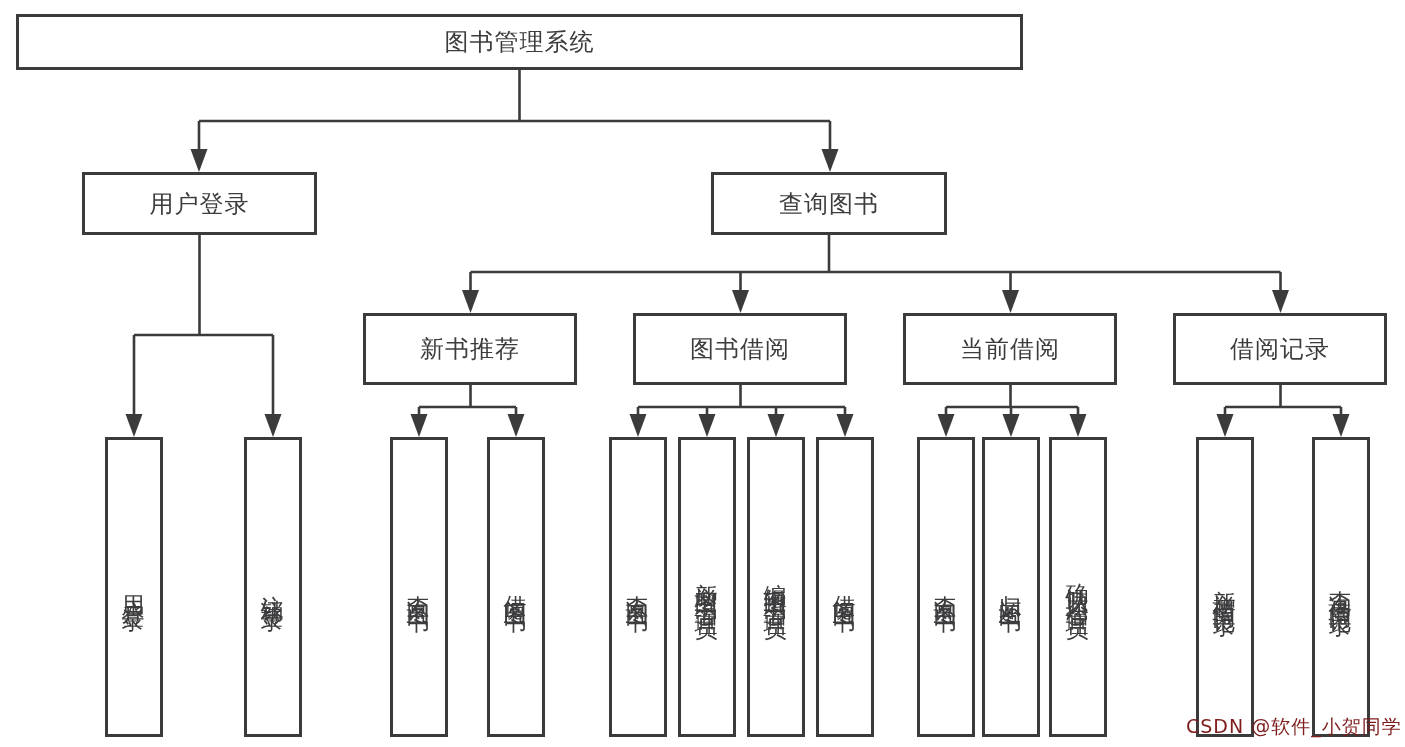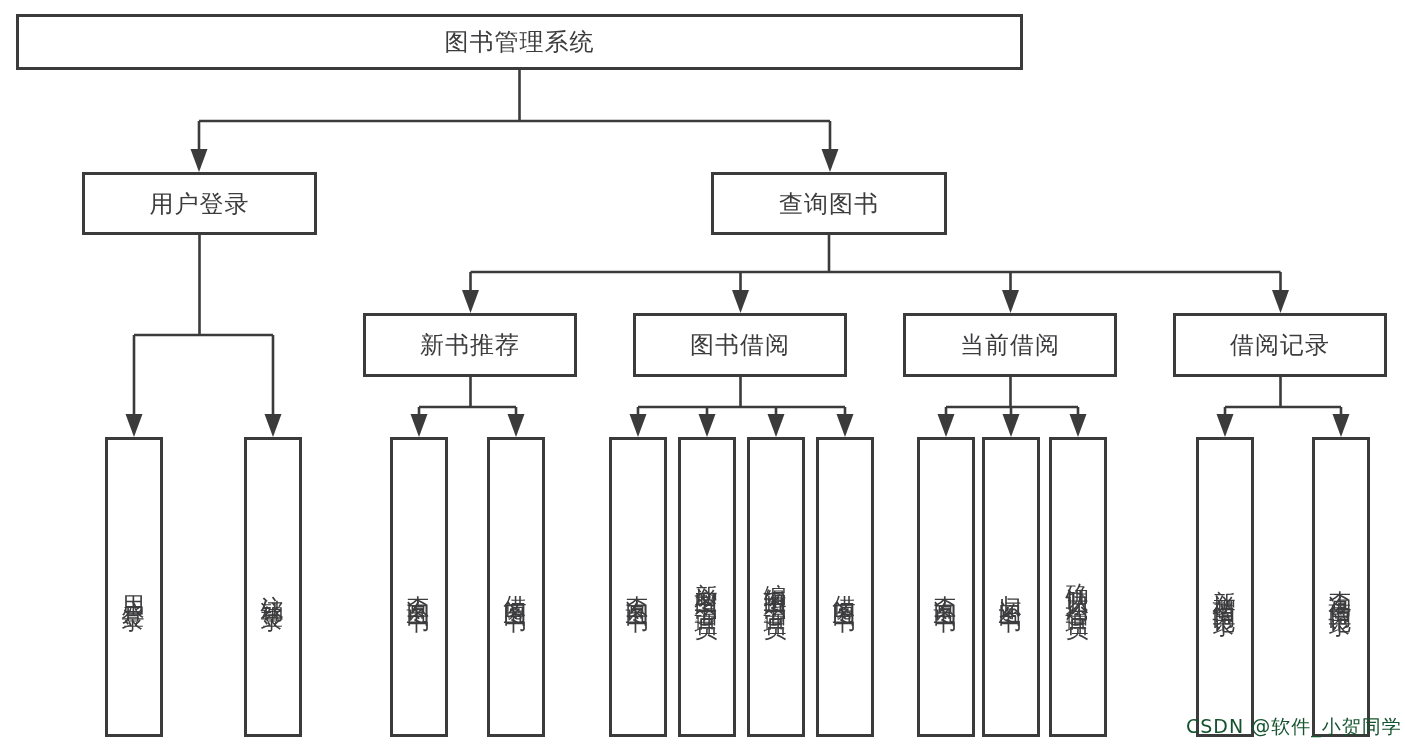--- a/index.html
+++ b/index.html
@@ -37,21 +37,21 @@
     z-index: 2;
   }
 
   .hnode { font-size: 24px; letter-spacing: 1px; }
 
   .root  { left: 16px;  top: 14px;  width: 1007px; height: 56px; }
   .lvl2  { height: 63px; top: 172px; }
   .n-user-login { left: 82px;  width: 235px; }
   .n-book-mgmt  { left: 711px; width: 236px; }
 
-  .lvl3  { height: 64px; top: 313px; width: 214px; }
+  .lvl3  { height: 72px; top: 313px; width: 214px; }
   .n-new-books { left: 363px; }
   .n-borrow    { left: 633px; }
   .n-current   { left: 903px; justify-content: center; }
   .n-records   { left: 1173px; align-items: center; }
 
   .leaf {
     top: 437px;
     width: 58px;
     height: 300px;
   }
@@ -76,21 +76,21 @@
   .l-c2  { left: 982px; }
   .l-c3  { left: 1049px; }
   .l-r1  { left: 1196px; }
   .l-r2  { left: 1312px; }
 
   .watermark {
     position: absolute;
     left: 1186px;
     top: 714px;
     font-size: 19px;
-    color: #14532d;
+    color: #7f1d1d;
     letter-spacing: 1px;
     z-index: 5;
     white-space: nowrap;
   }
 </style>
 </head>
 <body>
 
 <div class="canvas">
 

